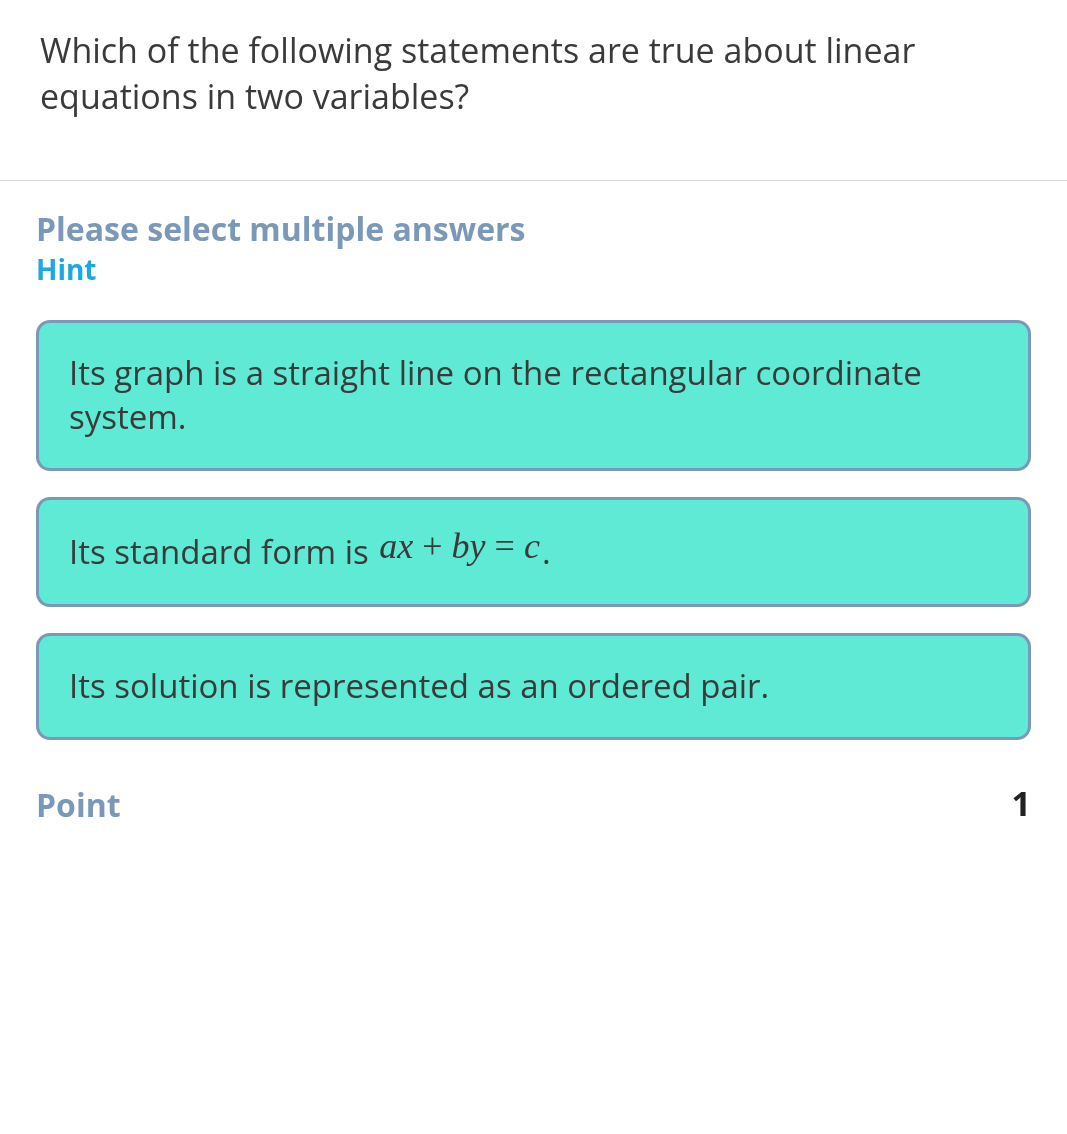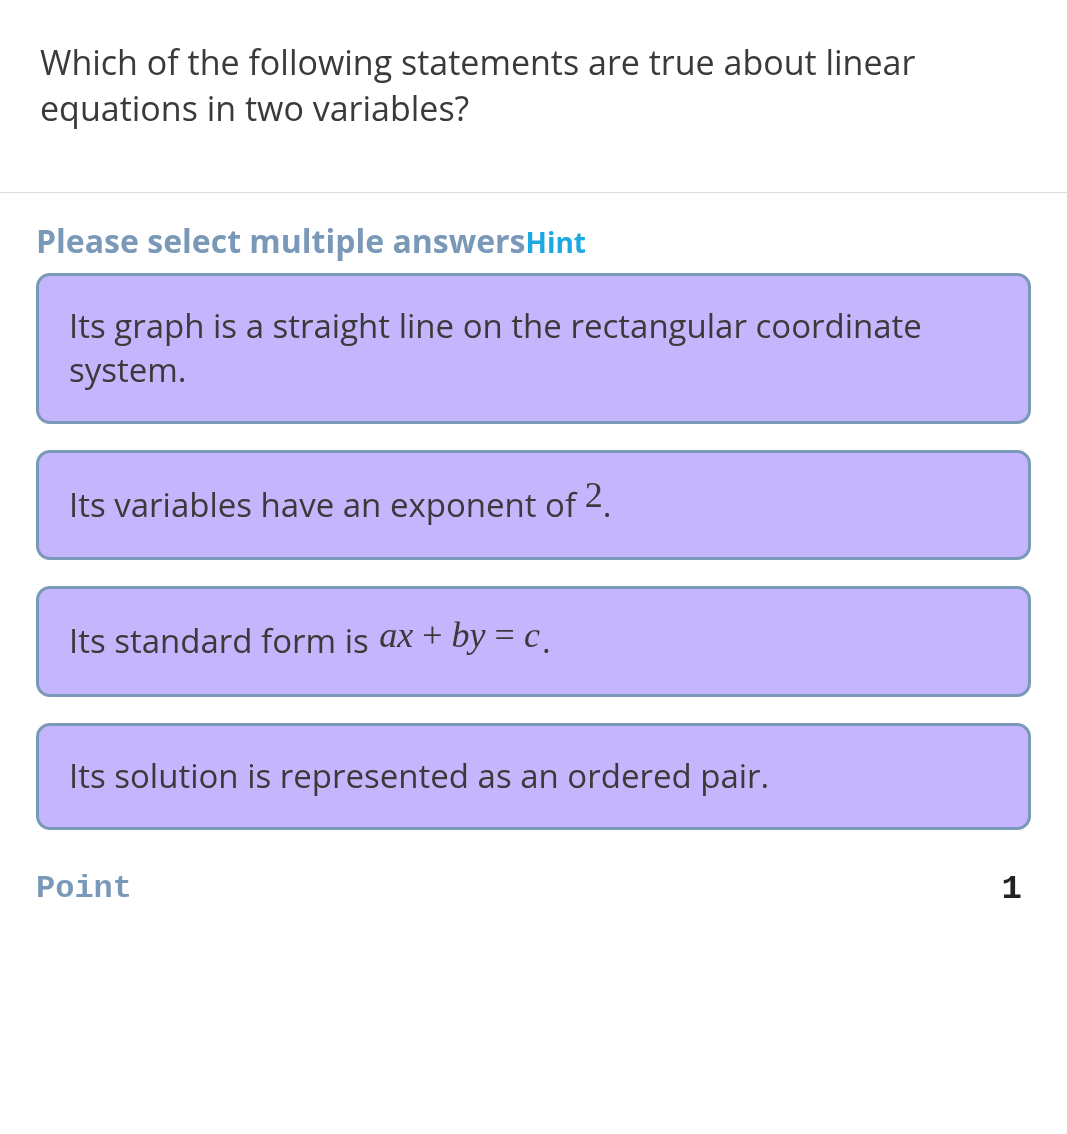--- a/index.html
+++ b/index.html
@@ -3,40 +3,41 @@
 <meta charset="utf-8">
 <style>
   * { box-sizing: border-box; margin: 0; padding: 0; }
   body {
     font-family: "Open Sans", "Segoe UI", Arial, sans-serif;
     background: #fff;
     color: #3a3a3a;
     width: 1067px;
   }
   .question-area {
-    padding: 40px 40px 60px 40px;
+    padding: 28px 40px 60px 40px;
   }
   .question-text {
     font-size: 34px;
     line-height: 1.35;
     color: #3a3a3a;
   }
   .divider {
     border: none;
     border-top: 1px solid #dcdcdc;
     margin: 0;
   }
   .answers-area {
     padding: 26px 36px 0 36px;
   }
   .instruction-row {
     display: flex;
-    justify-content: flex-start;
+    justify-content: flex-end;
     align-items: baseline;
-    margin-bottom: 11px;
+    margin-bottom: 32px;
+    flex-direction: column;
   }
   .instruction-text {
     font-size: 32px;
     font-weight: 700;
     color: #7a99b8;
   }
   .hint-link {
     font-size: 28px;
     font-weight: 700;
     color: #1ca8e3;
@@ -44,21 +45,21 @@
   }
   .option {
     border: 3px solid #7a99b8;
     border-radius: 14px;
     padding: 28px 30px;
     margin-bottom: 26px;
     font-size: 33px;
     color: #3a3a3a;
     line-height: 1.35;
     cursor: pointer;
-    background: #c4b5fd;
+    background: #5eead4;
   }
   .option .math-sup {
     font-family: "Times New Roman", serif;
     font-size: 36px;
     position: relative;
     top: -10px;
   }
   .option .math-inline {
     font-family: "Times New Roman", serif;
     font-style: italic;
@@ -66,23 +67,22 @@
     position: relative;
     top: -6px;
     padding: 0 2px;
   }
   .option .math-inline .op {
     font-style: normal;
   }
   .footer-row {
     display: flex;
     justify-content: space-between;
-    align-items: center;
-    padding: 14px 45px 0 36px;
-    font-family: Liberation Mono, monospace;
+    align-items: flex-end;
+    padding: 14px 36px 0 36px;
   }
   .point-label {
     font-size: 32px;
     font-weight: 700;
     color: #7a99b8;
   }
   .point-value {
     font-size: 34px;
     font-weight: 700;
     color: #222;
@@ -100,23 +100,20 @@
 <div class="answers-area">
   <div class="instruction-row">
     <div class="instruction-text">Please select multiple answers</div>
     <div class="hint-link">Hint</div>
   </div>
 
   <div class="option">
     <span>Its graph is a straight line on the rectangular coordinate system.</span>
   </div>
 
-  <div class="option">
-    <span>Its variables have an exponent of </span><span class="math-sup">2</span><span>.</span>
-  </div>
 
   <div class="option">
     <span>Its standard form is </span><span class="math-inline"><span>ax</span> <span class="op">+</span> <span>by</span> <span class="op">=</span> <span>c</span></span><span>.</span>
   </div>
 
   <div class="option">
     <span>Its solution is represented as an ordered pair.</span>
   </div>
 </div>
 

